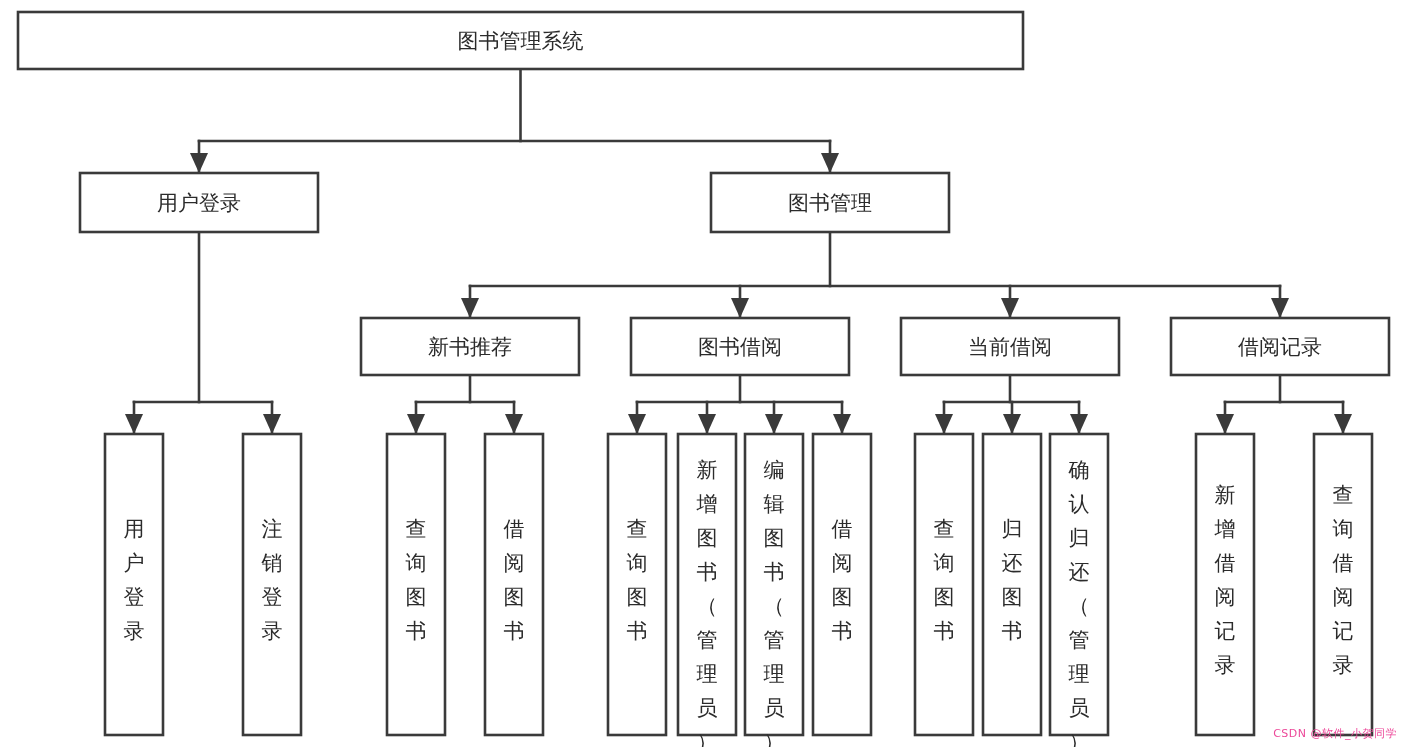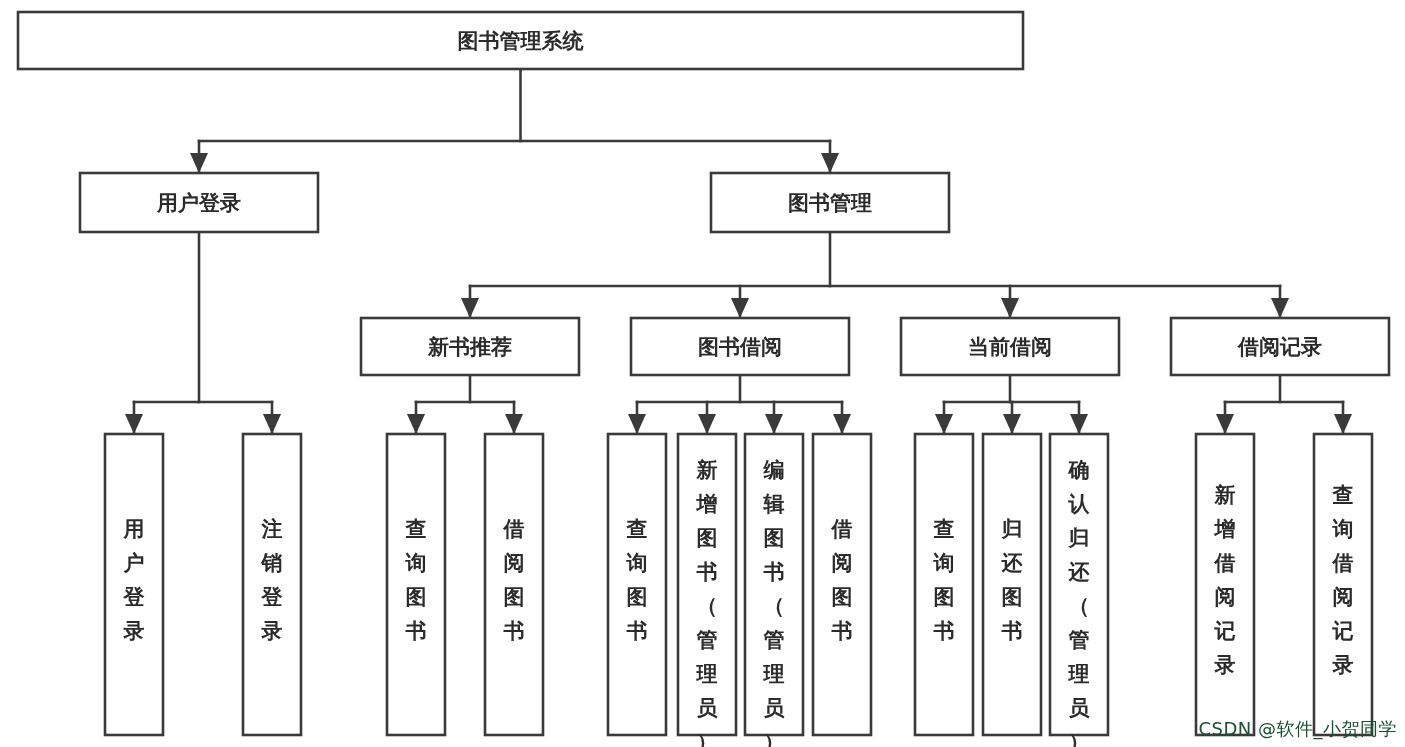--- a/index.html
+++ b/index.html
@@ -13,21 +13,20 @@
     font-family: "DejaVu Sans", "Liberation Sans", sans-serif;
     overflow: hidden;
     position: relative;
   }
   #diagram-root {
     position: absolute;
     left: 0;
     top: 0;
     width: 1405px;
     height: 747px;
-    font-weight: bold;
   }
   svg.diagram {
     display: block;
     width: 1405px;
     height: 747px;
   }
   .node-rect {
     fill: #ffffff;
     stroke: #3a3a3a;
     stroke-width: 2.6;
@@ -53,22 +52,22 @@
   }
   .arrow-head {
     fill: #3a3a3a;
     stroke: none;
   }
   .watermark {
     position: absolute;
     right: 8px;
     bottom: 6px;
     font-family: "DejaVu Sans", "Liberation Sans", sans-serif;
-    font-size: 18px;
-    color: #14532d;
+    font-size: 11px;
+    color: #ec4899;
     white-space: nowrap;
     letter-spacing: 0.5px;
     user-select: none;
     margin-left: 32px;
   }
 </style>
 </head>
 <body>
 
 <div id="diagram-root">

